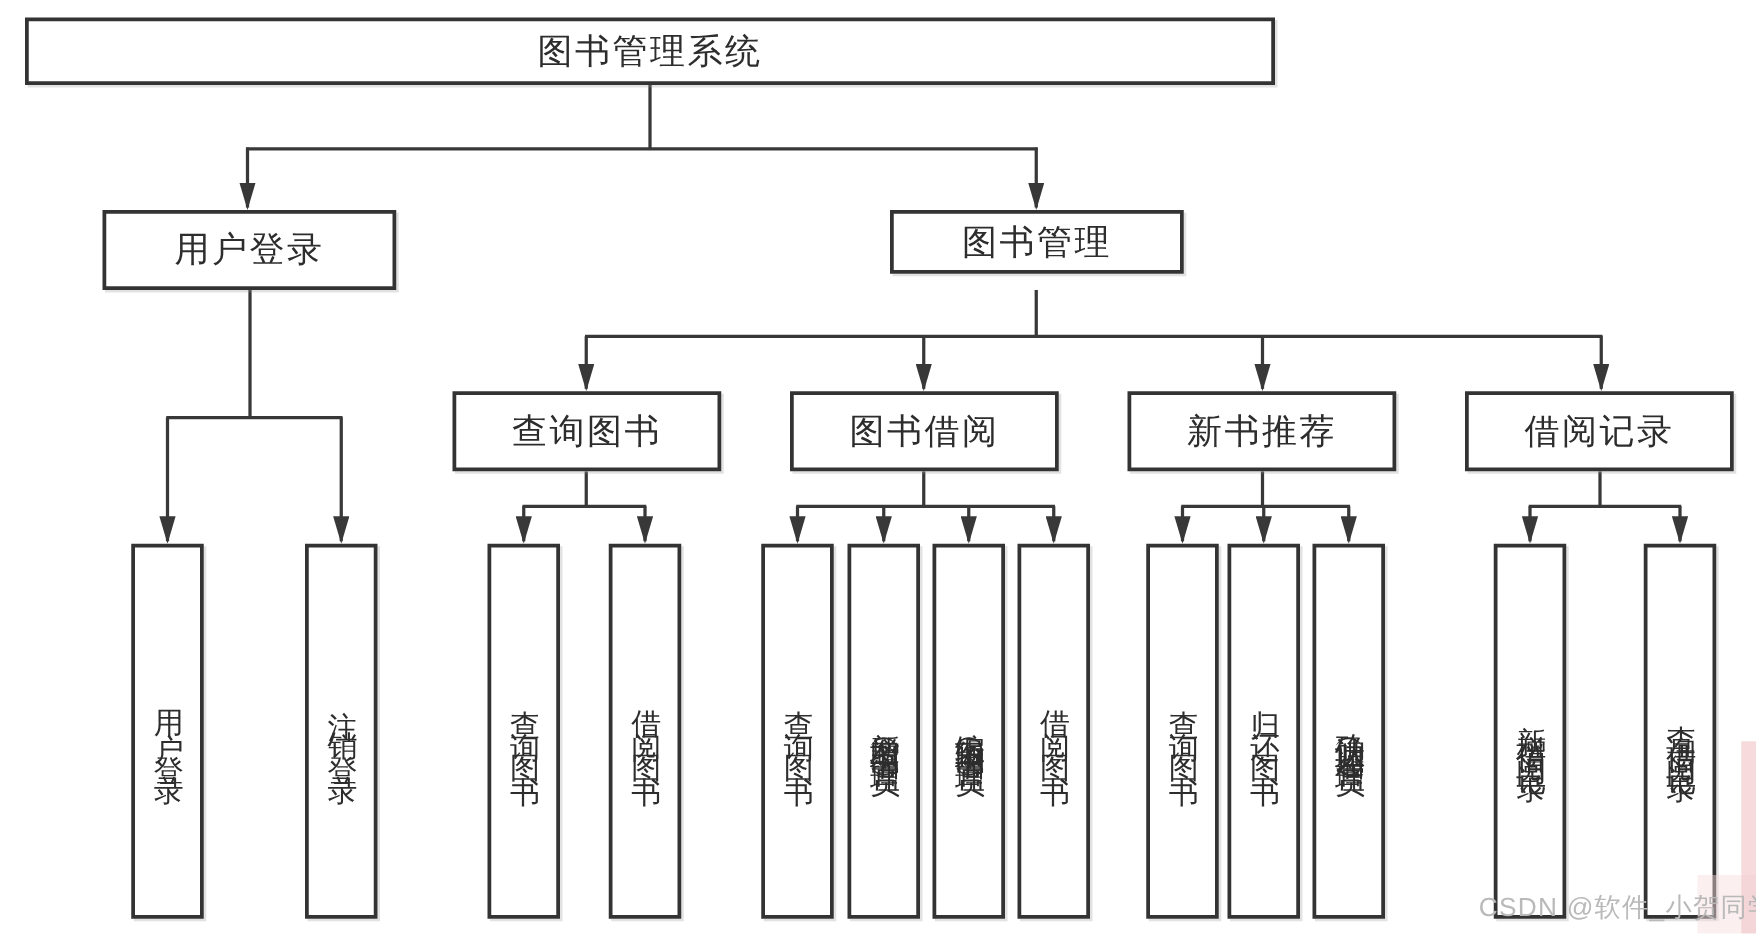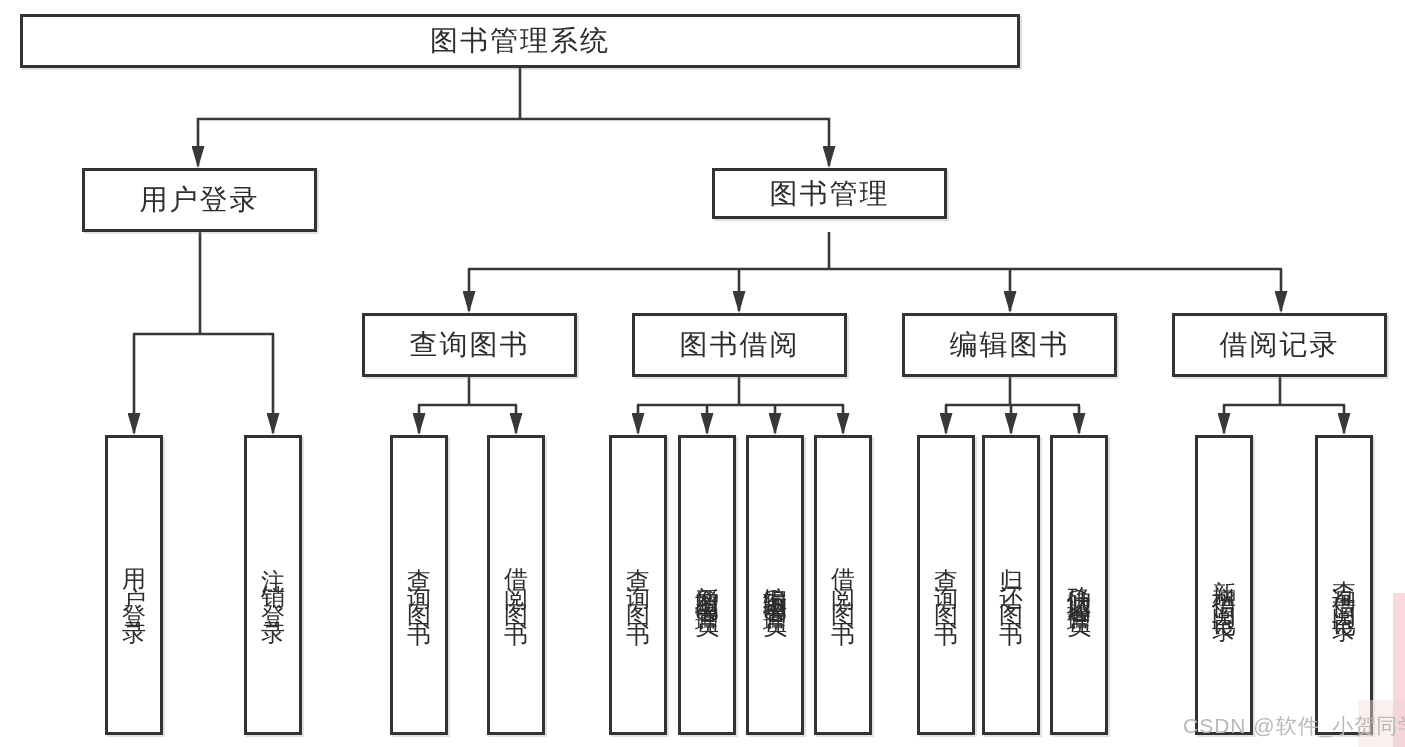--- a/index.html
+++ b/index.html
@@ -133,21 +133,21 @@
     <span class="hlabel">图书管理</span>
   </div>
 
   <div class="box" style="left:362px; top:313px; width:215px; height:64px;">
     <span class="hlabel">查询图书</span>
   </div>
   <div class="box" style="left:632px; top:313px; width:215px; height:64px;">
     <span class="hlabel">图书借阅</span>
   </div>
   <div class="box" style="left:902px; top:313px; width:215px; height:64px;">
-    <span class="hlabel">编辑图书</span>
+    <span class="hlabel">新书推荐</span>
   </div>
   <div class="box" style="left:1172px; top:313px; width:215px; height:64px;">
     <span class="hlabel">借阅记录</span>
   </div>
 
   <div class="box leaf ls4" style="left:105px; top:435px; width:58px; height:300px;">
     <span class="vlabel">用户登录</span>
   </div>
   <div class="box leaf ls4" style="left:244px; top:435px; width:58px; height:300px;">
     <span class="vlabel">注销登录</span>

